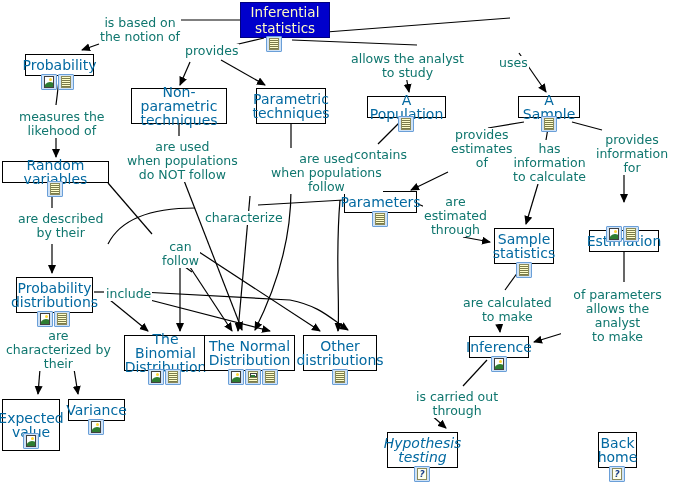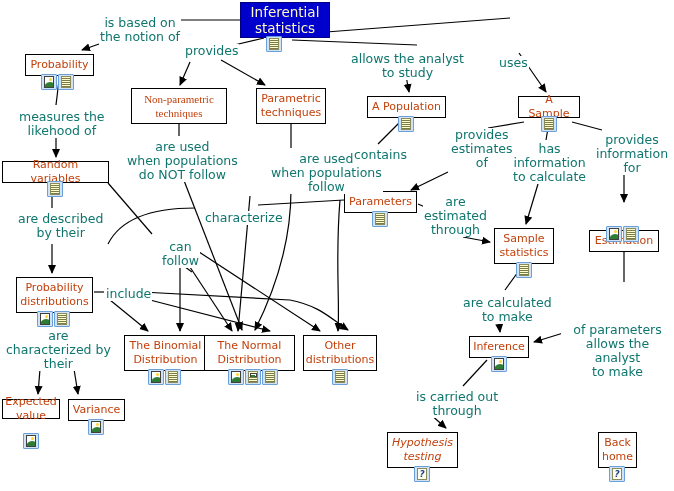--- a/index.html
+++ b/index.html
@@ -20,22 +20,22 @@
     left: 0; top: 0;
     width: 674px;
     height: 491px;
     pointer-events: none;
   }
   .node {
     position: absolute;
     box-sizing: border-box;
     border: 1px solid #000000;
     background: #ffffff;
-    color: #c2410c;
-    font-size: 11px;
+    color: #0369a1;
+    font-size: 14px;
     line-height: 14px;
     text-align: center;
     display: flex;
     align-items: center;
     justify-content: center;
     padding: 1px 4px;
     white-space: pre-line;
     z-index: 2;
   }
   .node.root {
@@ -254,21 +254,21 @@
   <div class="node" style="left:25px; top:54px; width:69px; height:22px;">Probability</div>
   <div class="icons" style="left:41px; top:74px;">
     <span class="ico pic">
         <i></i>
       </span>
     <span class="ico doc">
         <i></i>
       </span>
   </div>
 
-  <div class="node" style="left:131px; top:88px; width:96px; height:36px;font-family:Liberation Serif, serif;">Non-parametric
+  <div class="node" style="left:131px; top:88px; width:96px; height:36px;">Non-parametric
 techniques</div>
 
   <div class="node" style="left:256px; top:88px; width:70px; height:36px;">Parametric
 techniques</div>
 
   <div class="node" style="left:367px; top:96px; width:79px; height:22px;">A Population</div>
   <div class="icons" style="left:398px; top:116px;">
     <span class="ico doc">
         <i></i>
       </span>
@@ -357,21 +357,21 @@
       </span>
   </div>
 
   <div class="node" style="left:469px; top:336px; width:60px; height:22px;">Inference</div>
   <div class="icons" style="left:491px; top:356px;">
     <span class="ico pic">
         <i></i>
       </span>
   </div>
 
-  <div class="node" style="left:2px; top:399px; width:58px; height:20px;">Expected
+  <div class="node" style="left:2px; top:399px; width:58px; height:52px;">Expected
 value</div>
   <div class="icons" style="left:23px; top:433px;">
     <span class="ico pic">
         <i></i>
       </span>
   </div>
 
   <div class="node" style="left:68px; top:399px; width:57px; height:22px;">Variance</div>
   <div class="icons" style="left:88px; top:419px;">
     <span class="ico pic">
@@ -422,21 +422,21 @@
 by their</div>
   <div class="linklabel" style="left:204px; top:211px;">characterize</div>
   <div class="linklabel" style="left:161px; top:240px;">can
 follow</div>
   <div class="linklabel" style="left:423px; top:195px;">are
 estimated
 through</div>
   <div class="linklabel" style="left:105px; top:287px;">include</div>
   <div class="linklabel" style="left:462px; top:296px;">are calculated
 to make</div>
-  <div class="linklabel" style="left:561px; top:288px;margin-top:35px;">of parameters
+  <div class="linklabel" style="left:561px; top:288px;">of parameters
 allows the analyst
 to make</div>
   <div class="linklabel" style="left:5px; top:329px;">are
 characterized by
 their</div>
   <div class="linklabel" style="left:415px; top:390px;">is carried out
 through</div>
 
 </div>
 

